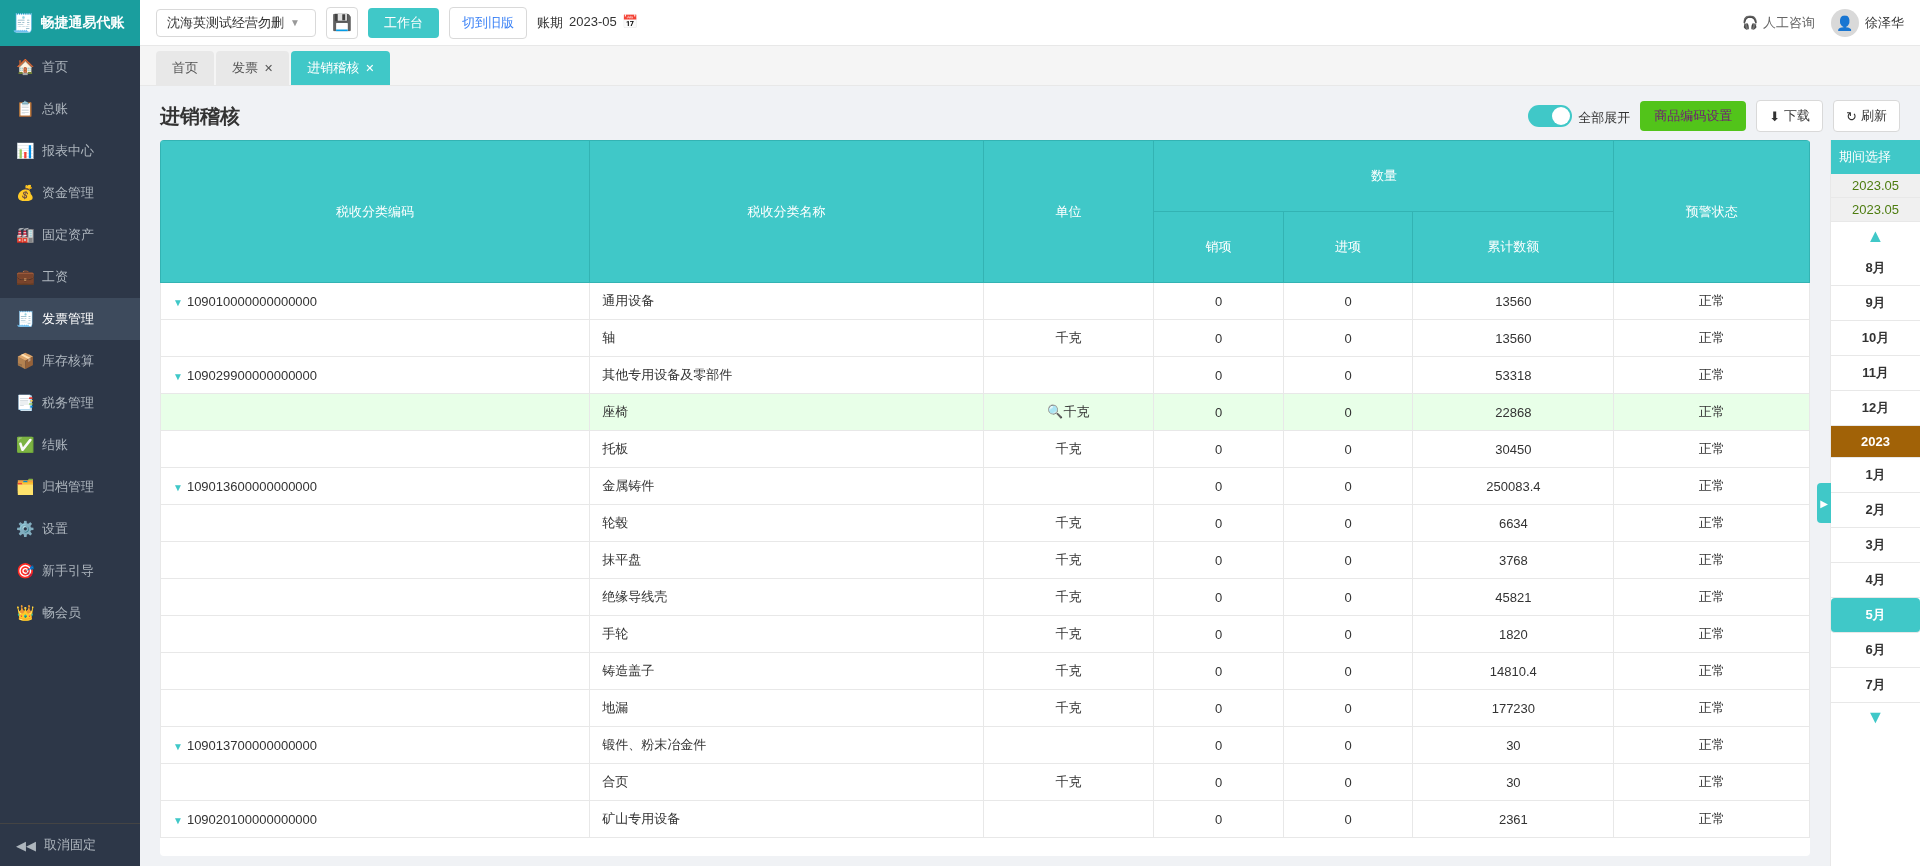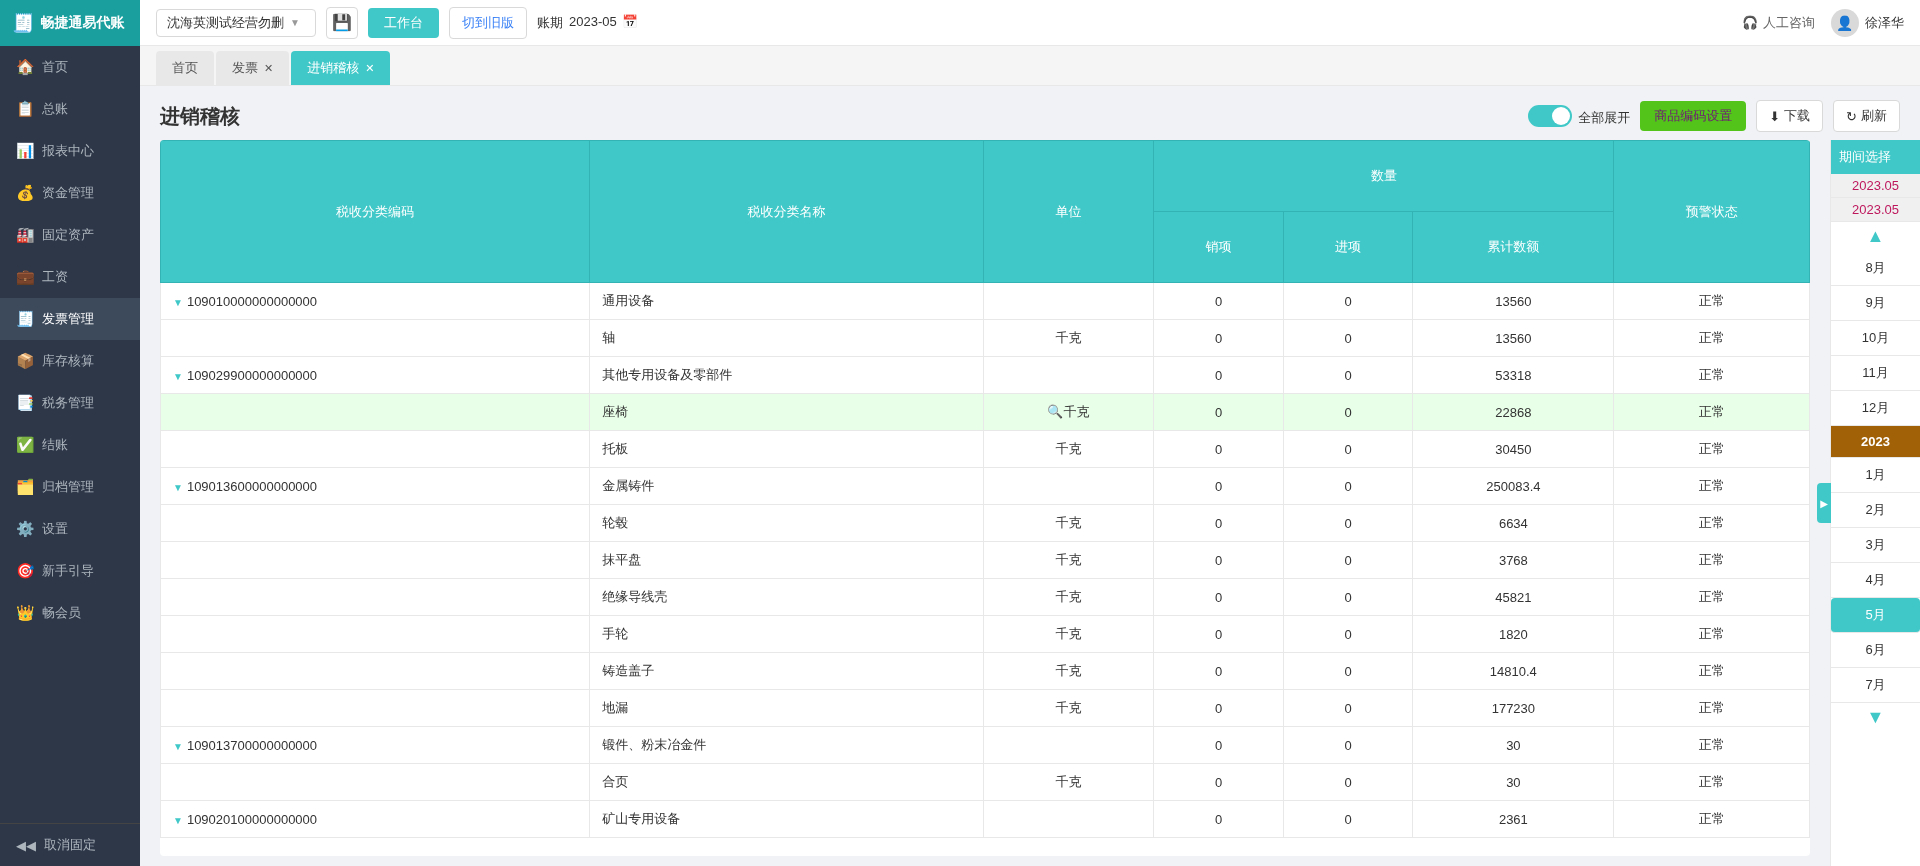--- a/index.html
+++ b/index.html
@@ -317,30 +317,31 @@
       font-size: 13px;
       display: flex;
       align-items: center;
       justify-content: space-between;
     }
     .year-block {
       background: #f0f0f0;
       padding: 4px 8px;
       text-align: center;
       font-size: 13px;
-      color: #be185d;
+      color: #4d7c0f;
       border-bottom: 1px solid #e8e8e8;
     }
     .month-item {
       padding: 8px 8px;
       text-align: center;
       font-size: 13px;
       color: #333;
       cursor: pointer;
       border-bottom: 1px solid #e8e8e8;
+      font-weight: bold;
     }
     .month-item.active {
       background: #40c8c8;
       color: white;
       border-radius: 4px;
     }
     .month-item.year-marker {
       background: #a16207;
       color: white;
       font-weight: bold;

